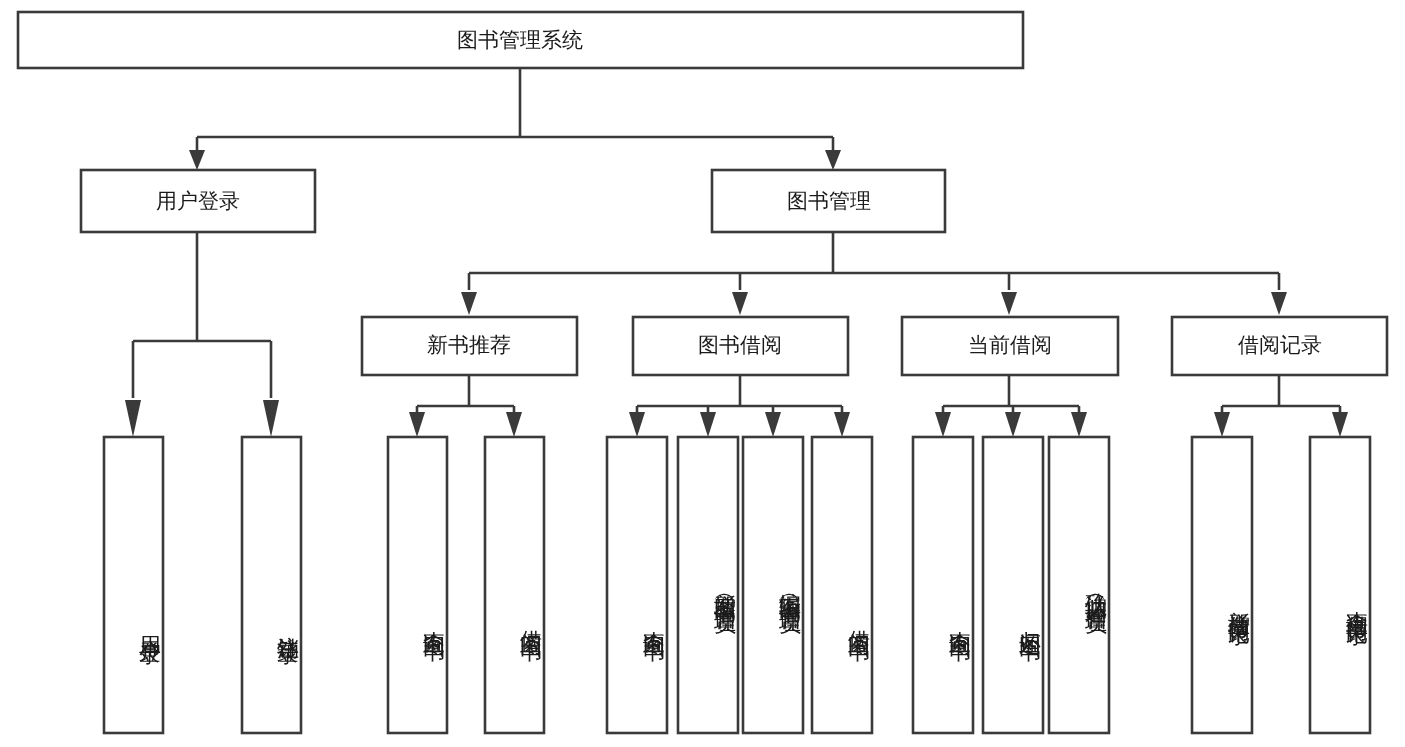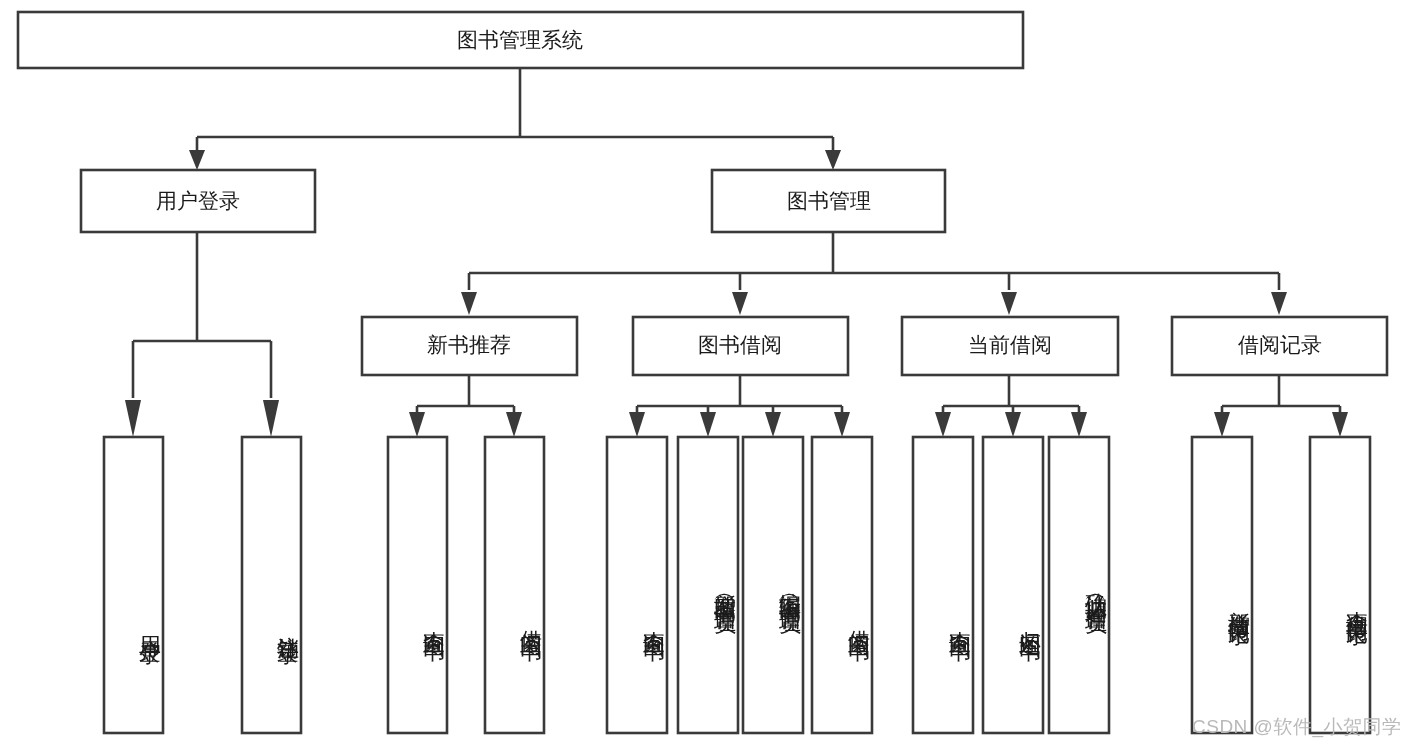--- a/index.html
+++ b/index.html
@@ -242,15 +242,14 @@
   <div class="leaf-label-v" style="left:743px; top:443px; width:60px; height:290px;">编辑图书（管理员）</div>
   <div class="leaf-label-v" style="left:812px; top:505px; width:60px; height:228px;">借阅图书</div>
 
   <div class="leaf-label-v" style="left:913px; top:505px; width:60px; height:228px;">查询图书</div>
   <div class="leaf-label-v" style="left:983px; top:505px; width:60px; height:228px;">归还图书</div>
   <div class="leaf-label-v" style="left:1049px; top:443px; width:60px; height:290px;">确认归还（管理员）</div>
 
   <div class="leaf-label-v" style="left:1192px; top:470px; width:60px; height:263px;">新增借阅记录</div>
   <div class="leaf-label-v" style="left:1310px; top:470px; width:60px; height:263px;">查询借阅记录</div>
 
-  <div class="watermark" style="left:1192px; top:714px;">CSDN @软件_小贺同学</div>
 
 </div>
 
 </body></html>

